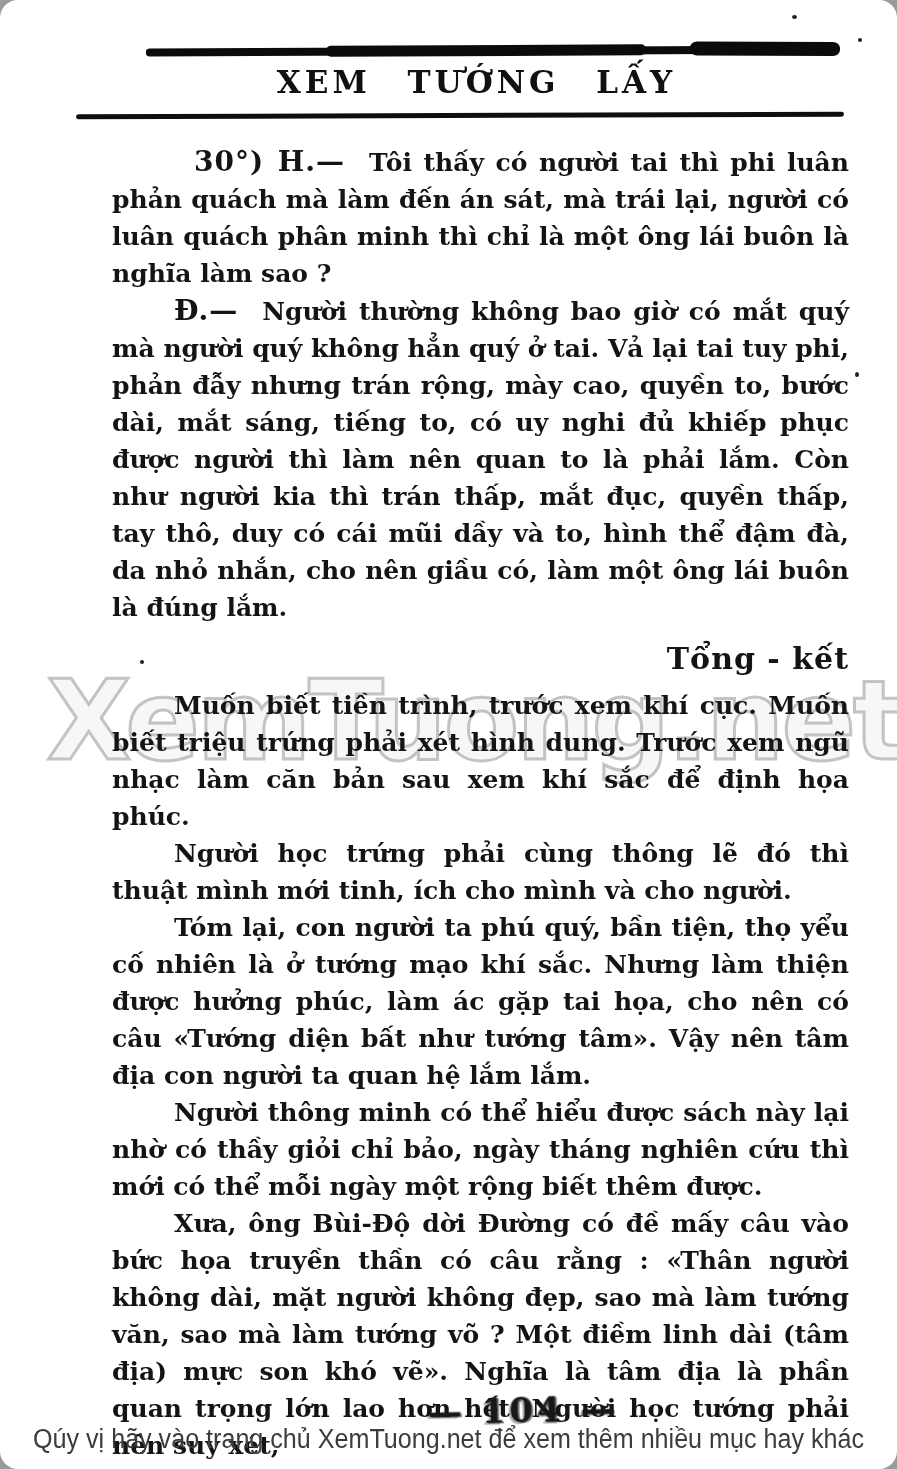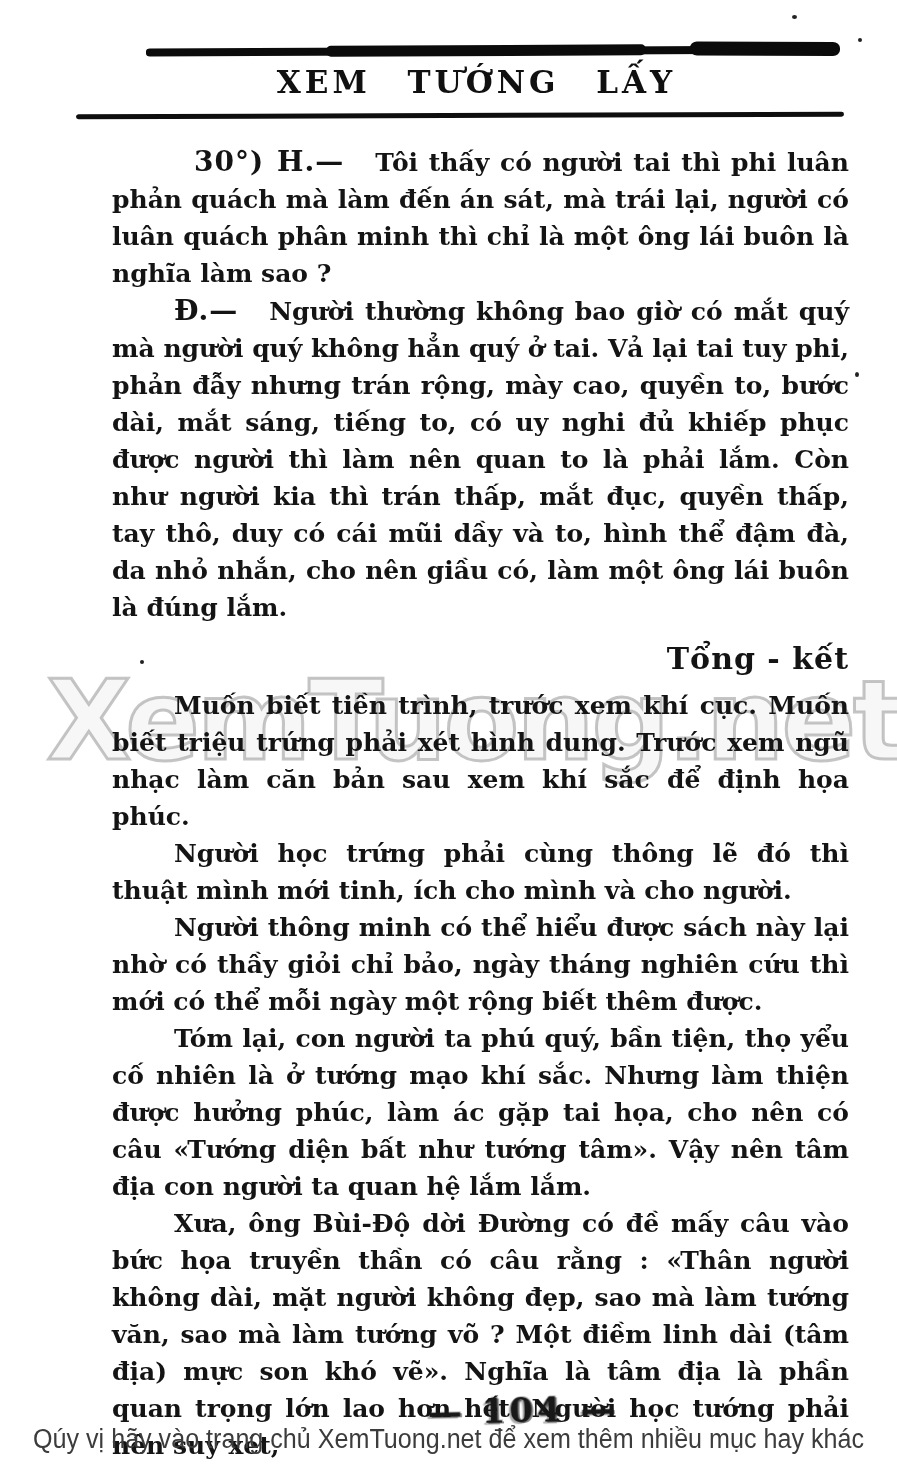--- a/index.html
+++ b/index.html
@@ -4,20 +4,21 @@
 <style>
   html, body { margin: 0; padding: 0; background: #9a9a9a; }
   .page {
     position: relative;
     width: 897px; height: 1469px;
     margin: 0 auto;
     background: #ffffff;
     overflow: hidden;
     font-family: "DejaVu Serif", serif;
     color: #141414;
+    border-radius: 18px;
   }
   
   .rule-top {
     position: absolute; left: 146px; top: 47px; width: 688px; height: 8px;
     background: #0b0b0b; border-radius: 4px / 3px; transform: rotate(-0.25deg);
   }
   .rule-top::after {
     content: ""; position: absolute; right: -6px; top: -4px; width: 150px; height: 14px;
     background: #0b0b0b; border-radius: 7px / 6px; transform: rotate(0.4deg);
   }
@@ -36,21 +37,21 @@
     background: #0e0e0e; border-radius: 3px; transform: rotate(-0.2deg);
   }
   
   .body-text {
     position: absolute; left: 112px; top: 143px; width: 737px;
     font-weight: bold; font-size: 25px; line-height: 37px;
     text-align: justify; z-index: 2;
   }
   .body-text p { margin: 0; text-indent: 62px; }
   .body-text p.first { text-indent: 82px; }
-  .lead { font-size: 28px; margin-right: 31px; letter-spacing: 1px; }
+  .lead { font-size: 28px; margin-right: 24px; letter-spacing: 1px; }
   .section-heading {
     margin: 14px 0 10px 0; text-indent: 0 !important;
     text-align: right; font-size: 30px; font-weight: bold; letter-spacing: 1px;
   }
   
   .watermark {
     position: absolute; top: 666px; left: 50%;
     transform: translateX(-50%) translateX(26px);
     z-index: 1; white-space: nowrap;
     font-family: "DejaVu Sans", sans-serif; font-weight: bold;
@@ -97,21 +98,21 @@
   <div class="speck s4"></div>
 
   <div class="watermark">XemTuong.net</div>
 
   <div class="body-text">
     <p class="first"><span class="lead">30°) H.—</span><span>Tôi thấy có người tai thì phi luân phản quách mà làm đến án sát, mà trái lại, người có luân quách phân minh thì chỉ là một ông lái buôn là nghĩa làm sao ?</span></p>
     <p><span class="lead">Đ.—</span><span>Người thường không bao giờ có mắt quý mà người quý không hẳn quý ở tai. Vả lại tai tuy phi, phản đẫy nhưng trán rộng, mày cao, quyền to, bước dài, mắt sáng, tiếng to, có uy nghi đủ khiếp phục được người thì làm nên quan to là phải lắm. Còn như người kia thì trán thấp, mắt đục, quyền thấp, tay thô, duy có cái mũi dầy và to, hình thể đậm đà, da nhỏ nhắn, cho nên giầu có, làm một ông lái buôn là đúng lắm.</span></p>
     <h2 class="section-heading">Tổng - kết</h2>
     <p>Muốn biết tiền trình, trước xem khí cục. Muốn biết triệu trứng phải xét hình dung. Trước xem ngũ nhạc làm căn bản sau xem khí sắc để định họa phúc.</p>
     <p>Người học trứng phải cùng thông lẽ đó thì thuật mình mới tinh, ích cho mình và cho người.</p>
+    <p>Tóm lại, con người ta phú quý, bần tiện, thọ yểu cố nhiên là ở tướng mạo khí sắc. Nhưng làm thiện được hưởng phúc, làm ác gặp tai họa, cho nên có câu «Tướng diện bất như tướng tâm». Vậy nên tâm địa con người ta quan hệ lắm lắm.</p>
     <p>Người thông minh có thể hiểu được sách này lại nhờ có thầy giỏi chỉ bảo, ngày tháng nghiên cứu thì mới có thể mỗi ngày một rộng biết thêm được.</p>
-    <p>Tóm lại, con người ta phú quý, bần tiện, thọ yểu cố nhiên là ở tướng mạo khí sắc. Nhưng làm thiện được hưởng phúc, làm ác gặp tai họa, cho nên có câu «Tướng diện bất như tướng tâm». Vậy nên tâm địa con người ta quan hệ lắm lắm.</p>
     <p>Xưa, ông Bùi-Độ dời Đường có đề mấy câu vào bức họa truyền thần có câu rằng : «Thân người không dài, mặt người không đẹp, sao mà làm tướng văn, sao mà làm tướng võ ? Một điềm linh dài (tâm địa) mực son khó vẽ». Nghĩa là tâm địa là phần quan trọng lớn lao hơn hết. Người học tướng phải nên suy xét,</p>
   </div>
 
   <div class="page-number">— 104 —</div>
   <div class="footer">Qúy vị hãy vào trang chủ XemTuong.net để xem thêm nhiều mục hay khác</div>
 
 </div>
 
 </body></html>

